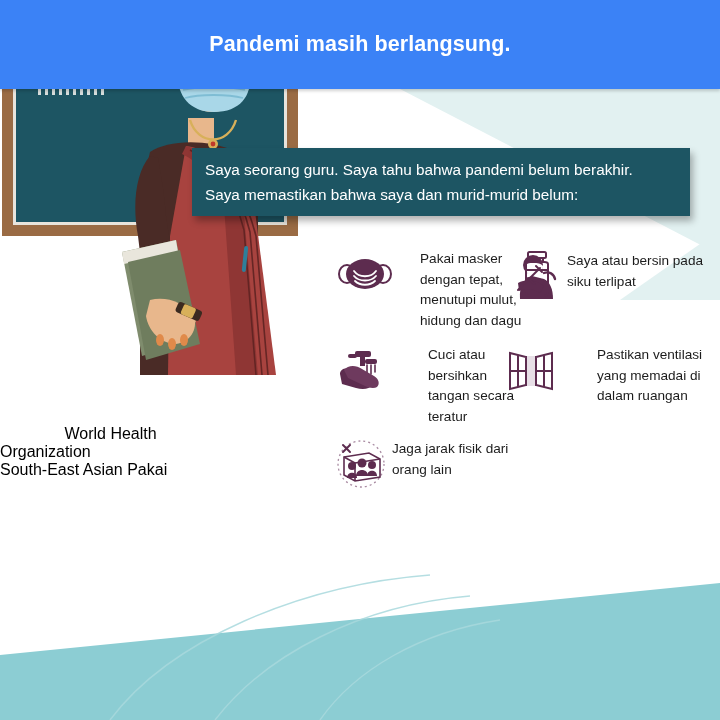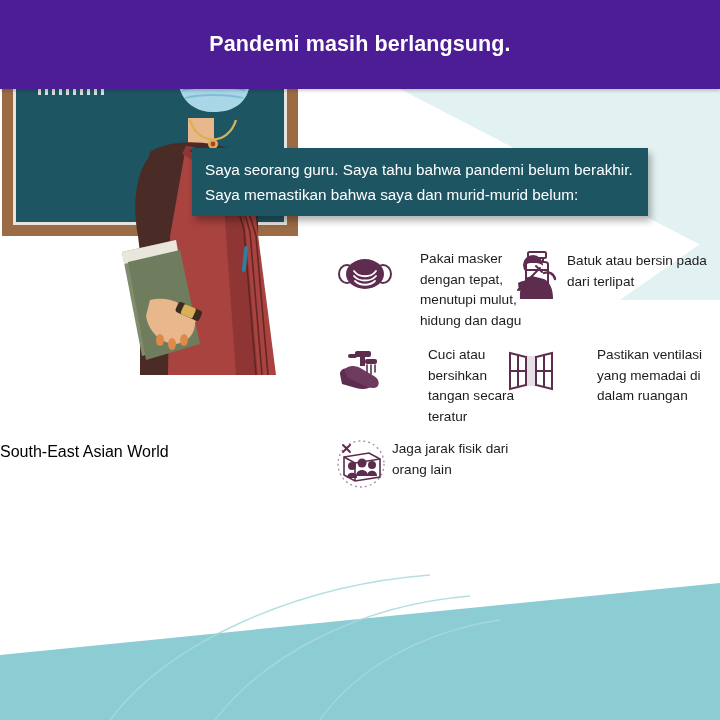--- a/index.html
+++ b/index.html
@@ -13,34 +13,34 @@
     background:#ffffff;
   }
 
   
   .bg-layer{position:absolute;inset:0;overflow:hidden;}
   .bg-svg{position:absolute;left:0;top:0;width:720px;height:720px;display:block;}
 
   
   .header-band{
     position:absolute;left:0;top:0;width:720px;height:89px;
-    background:#4c1d95;
+    background:#3b82f6;
     display:flex;flex-direction:column;
     align-items:center;justify-content:center;
     box-shadow:0 2px 3px rgba(0,0,0,.18);
     z-index:6;
   }
   .header-line{
     color:#ffffff;font-weight:bold;font-size:21.5px;line-height:27px;
     letter-spacing:.1px;text-align:center;
   }
 
   
   .quote-box{
-    position:absolute;left:192px;top:148px;width:456px;height:68px;
+    position:absolute;left:192px;top:148px;width:498px;height:68px;
     background:#1d5563;
     z-index:5;
     box-shadow:3px 5px 7px rgba(0,0,0,.30);
     padding:9px 0 0 13px;
     box-sizing:border-box;
   }
   .quote-line{
     color:#ffffff;font-size:15.3px;line-height:25px;white-space:nowrap;
   }
 
@@ -272,21 +272,21 @@
     <div class="tip tip-cough">
       <span class="icon-wrap">
         <svg width="44" height="46" viewBox="0 0 44 46" xmlns="http://www.w3.org/2000/svg">
           <circle cx="19" cy="12" r="10" fill="#5d2c4f"></circle>
           <path d="M11,12 C14,9 26,9 29,13 C29,19 24,23 19,23 C14,23 11,18 11,12 Z" fill="#ffffff"></path>
           <path d="M6,46 C5,33 10,25 18,23 L30,26 C36,29 39,36 39,46 Z" fill="#5d2c4f"></path>
           <path d="M4,30 C12,26 22,27 30,33 L26,40 C19,35 11,35 5,38 Z" fill="#5d2c4f"></path>
           <path d="M30,20 C35,18 40,21 41,26" stroke="#5d2c4f" stroke-width="2.4" fill="none" stroke-linecap="round"></path>
         </svg>
       </span>
-      <span class="tip-text">Batuk atau bersin pada dari terlipat</span>
+      <span class="tip-text">Saya atau bersin pada siku terlipat</span>
     </div>
 
     <div class="tip tip-wash">
       <span class="icon-wrap">
         <svg width="50" height="44" viewBox="0 0 50 44" xmlns="http://www.w3.org/2000/svg">
           <rect x="19" y="3" width="16" height="6" rx="2" fill="#5d2c4f"></rect>
           <rect x="24" y="8" width="5" height="10" fill="#5d2c4f"></rect>
           <rect x="29" y="11" width="12" height="5" rx="2" fill="#5d2c4f"></rect>
           <rect x="12" y="6" width="9" height="4" rx="2" fill="#5d2c4f"></rect>
           <g stroke="#5d2c4f" stroke-width="1.6" fill="none" stroke-linecap="round">
@@ -393,18 +393,22 @@
             <ellipse cx="50" cy="32" rx="2.6" ry="4.6" transform="rotate(16 50 32)"></ellipse>
             <ellipse cx="47" cy="40" rx="2.6" ry="4.6" transform="rotate(4 47 40)"></ellipse>
             <ellipse cx="41" cy="47" rx="2.6" ry="4.4" transform="rotate(-14 41 47)"></ellipse>
           </g>
 
           <rect x="29" y="8" width="2" height="38" fill="#ffffff"></rect>
           <path d="M30,12 C36,15 24,20 30,24 C36,28 24,33 30,38" fill="none" stroke="#ffffff" stroke-width="2.2"></path>
           <path d="M24,52 L36,52 L33,55 L27,55 Z" fill="#ffffff"></path>
         </svg>
       </span>
+      <span class="who-wordmark">
+        <span>World Health</span><br>
+        <span>Organization</span>
+      </span>
     </div>
     <div class="who-divider"></div>
-    <div class="who-region">South-East Asian World</div>
+    <div class="who-region">South-East Asian Pakai</div>
   </div>
 
 </div>
 
 </body></html>

